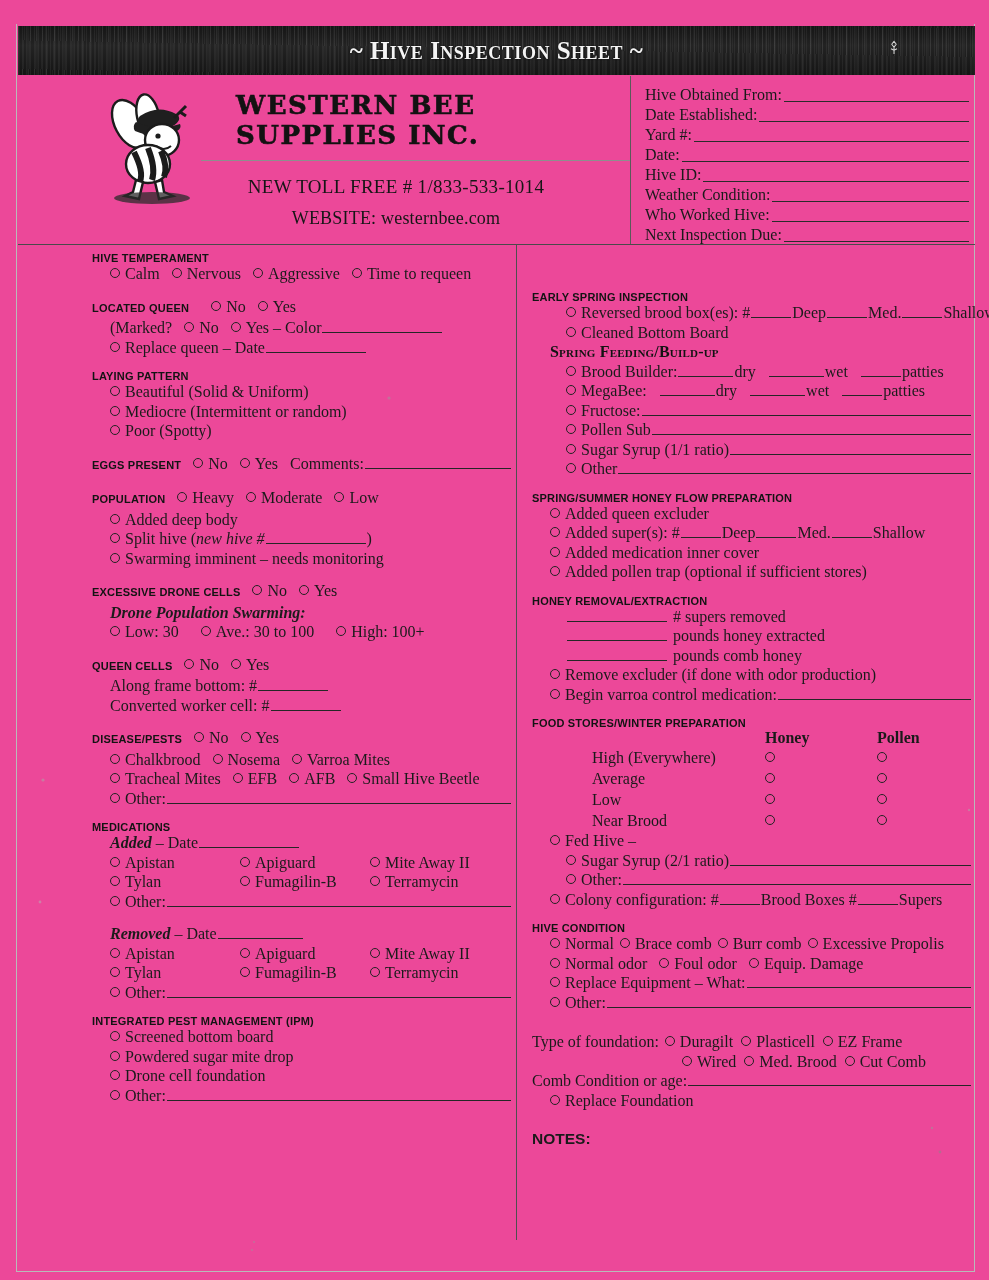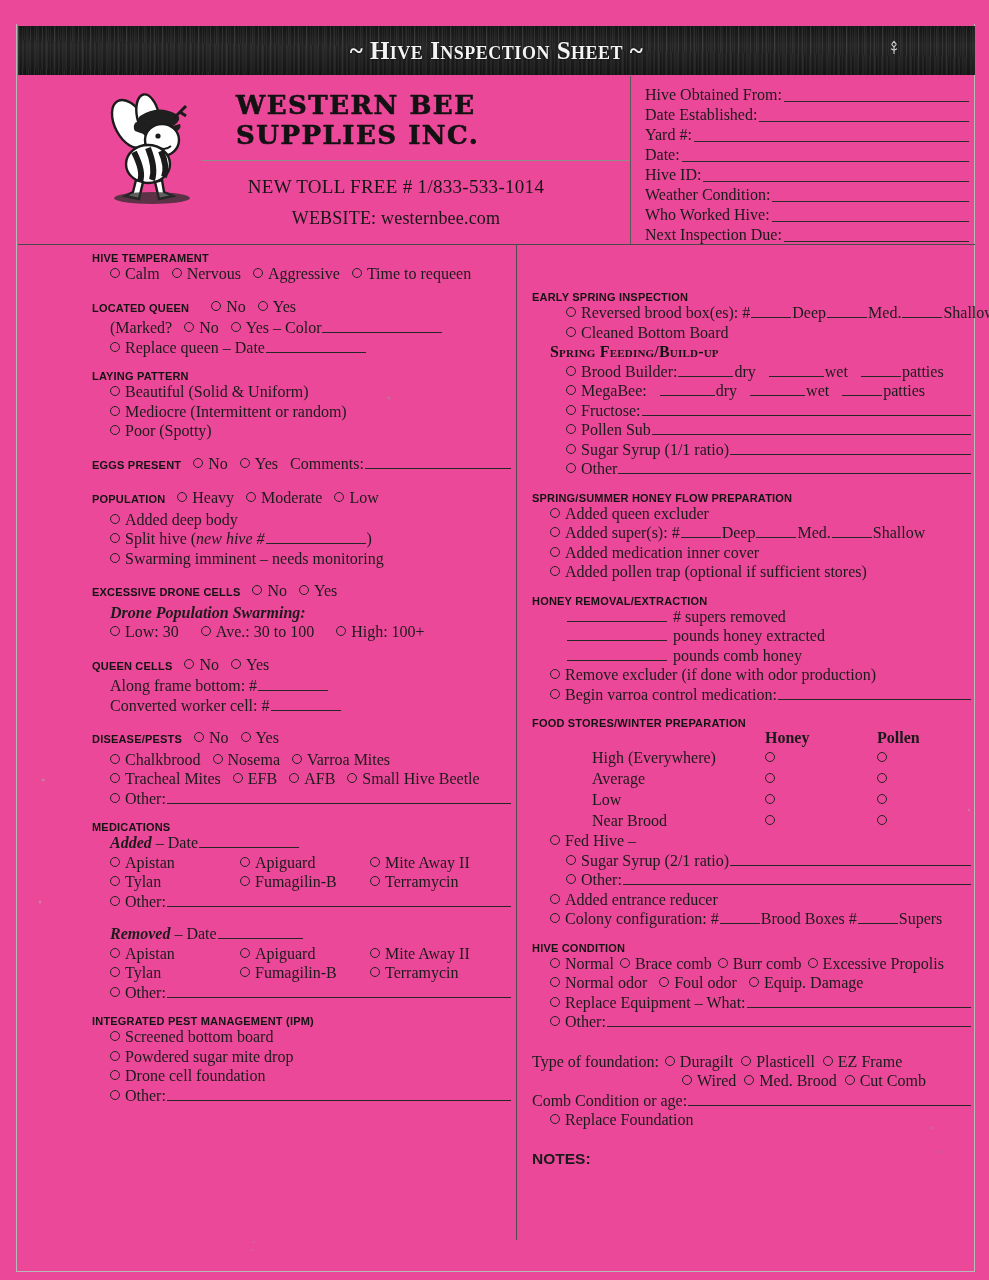--- a/index.html
+++ b/index.html
@@ -748,24 +748,20 @@
         <span class="txt">Sugar Syrup (2/1 ratio)</span>
         <span class="rule"></span>
       </div>
       <div class="row indent2">
         <span class="bub"></span>
         <span class="txt">Other:</span>
         <span class="rule"></span>
       </div>
       <div class="row indent1">
         <span class="bub"></span>
-          <span class="txt">Added entrance reducer</span>
-      </div>
-      <div class="row indent1">
-        <span class="bub"></span>
         <span class="txt">Colony configuration: #</span>
         <span class="rule-fix rule-w40"></span>
         <span class="txt">Brood Boxes #</span>
         <span class="rule-fix rule-w40"></span>
         <span class="txt">Supers</span>
       </div>
     </div>
 
     <div class="gap-m"></div>
 

